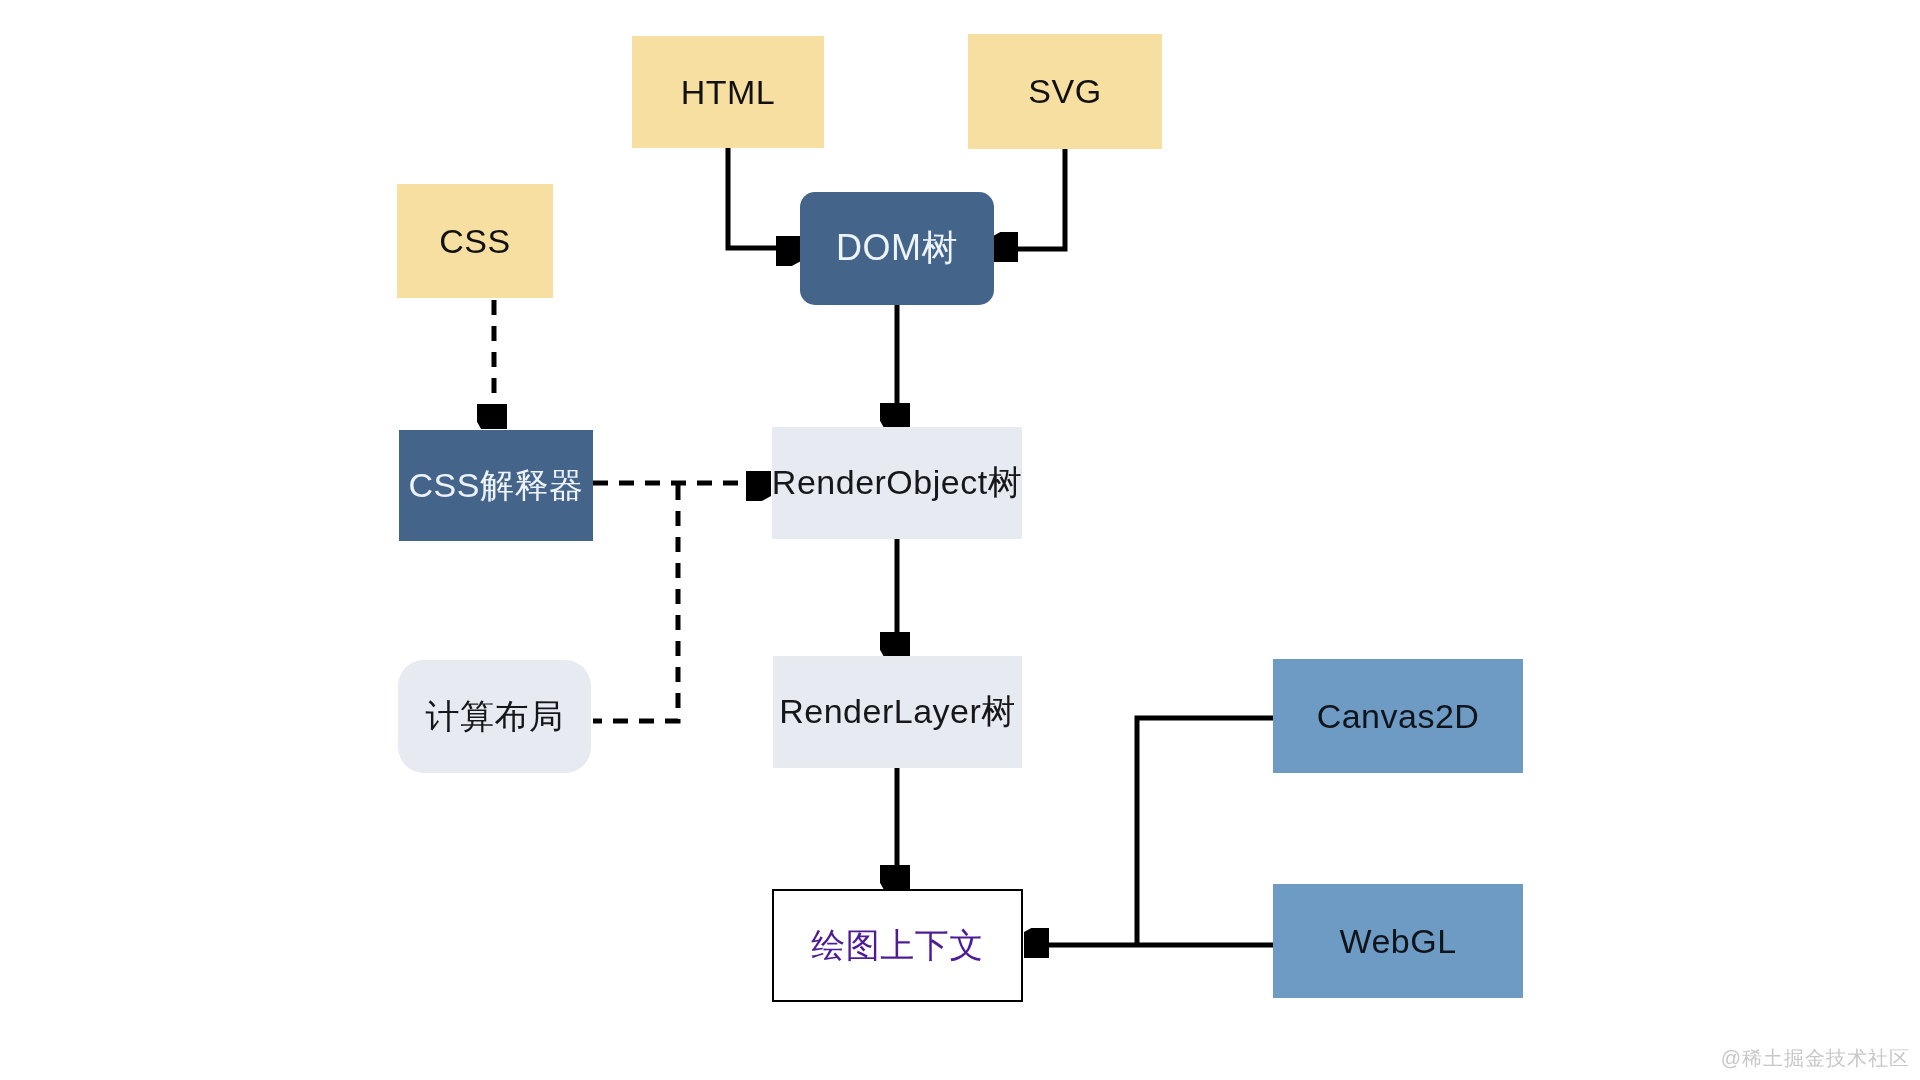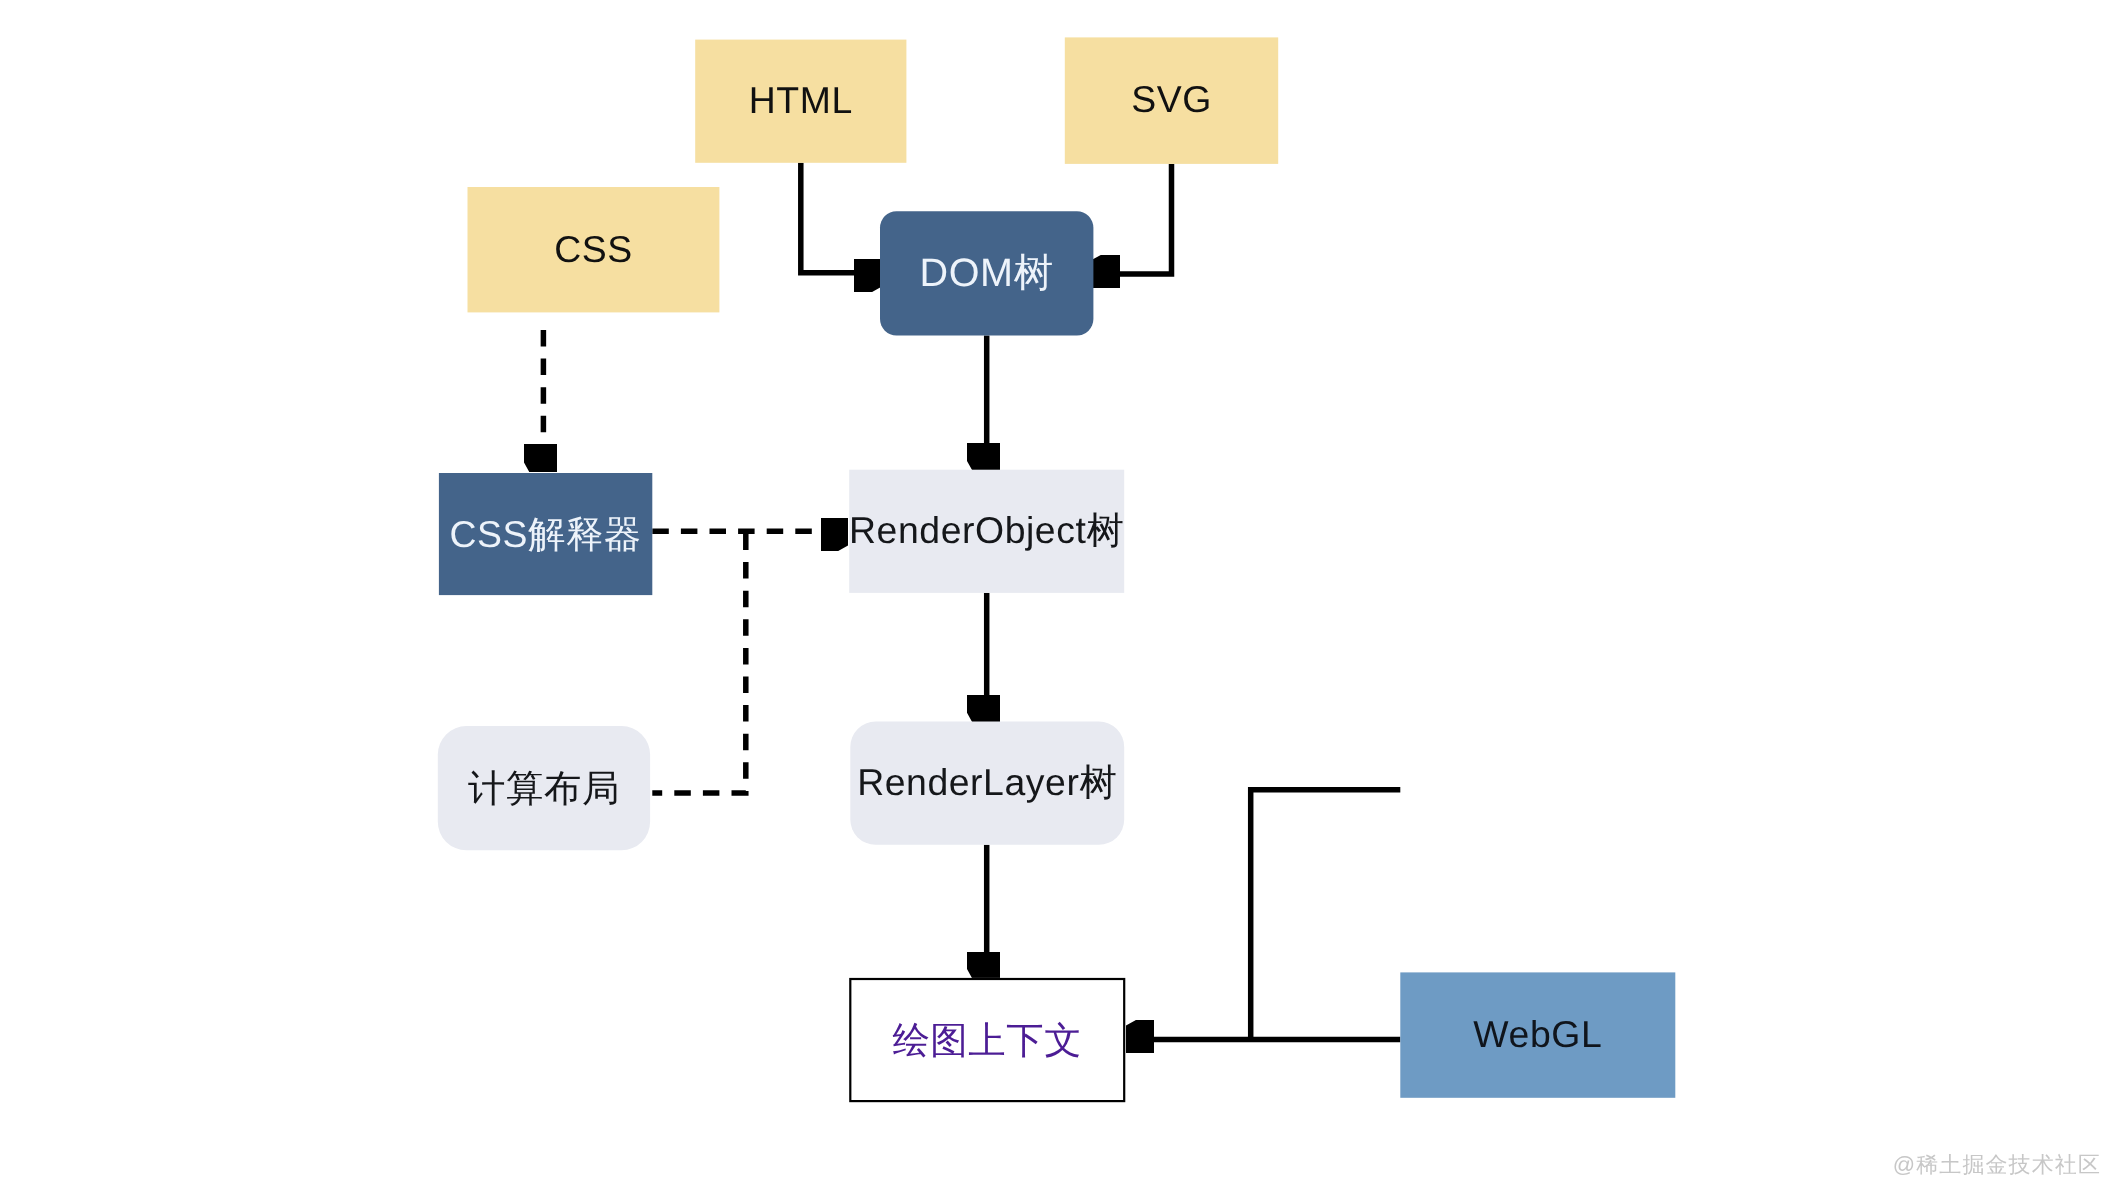--- a/index.html
+++ b/index.html
@@ -60,26 +60,26 @@
   .node.tree   { background: var(--tree-box);   color: var(--tree-box-text); }
   .node.api    { background: var(--api-box);    color: var(--api-box-text); }
   .node.context {
     background: var(--context-box-bg);
     color: #4c1d95;
     border: 2px solid var(--context-box-border);
   }
   
   .n-html          { left: 632px;  top: 36px;  width: 192px; height: 112px; }
   .n-svg           { left: 968px;  top: 34px;  width: 194px; height: 115px; }
-  .n-css           { left: 397px;  top: 170px; width: 229px; height: 114px; margin-left: 28px; }
+  .n-css           { left: 397px;  top: 184px; width: 156px; height: 114px; }
   .n-dom           { left: 800px;  top: 192px; width: 194px; height: 113px; font-size: 36px; border-radius: 15px; }
   .n-cssparser     { left: 399px;  top: 430px; width: 194px; height: 111px; }
   .n-renderobject  { left: 772px;  top: 427px; width: 250px; height: 112px; }
   .n-layout        { left: 398px;  top: 660px; width: 193px; height: 113px; border-radius: 26px; }
-  .n-renderlayer   { left: 773px;  top: 656px; width: 249px; height: 112px; border-radius: 23px; }
+  .n-renderlayer   { left: 773px;  top: 656px; width: 249px; height: 112px; }
   .n-canvas2d      { left: 1273px; top: 659px; width: 250px; height: 114px; }
   .n-context       { left: 772px;  top: 889px; width: 251px; height: 113px; }
   .n-webgl         { left: 1273px; top: 884px; width: 250px; height: 114px; }
   .watermark {
     position: absolute;
     right: 10px;
     bottom: 8px;
     font-size: 20px;
     color: var(--watermark);
     letter-spacing: 1px;
@@ -119,20 +119,21 @@
   <div class="node engine n-dom">DOM树</div>
 
   <div class="node engine n-cssparser">CSS解释器</div>
 
   <div class="node tree n-renderobject">RenderObject树</div>
 
   <div class="node tree n-layout">计算布局</div>
 
   <div class="node tree n-renderlayer">RenderLayer树</div>
 
+  <div class="node api n-canvas2d">Canvas2D</div>
 
   <div class="node context n-context">绘图上下文</div>
 
   <div class="node api n-webgl">WebGL</div>
 
   <div class="watermark">@稀土掘金技术社区</div>
 
 </div>
 
 </body></html>

